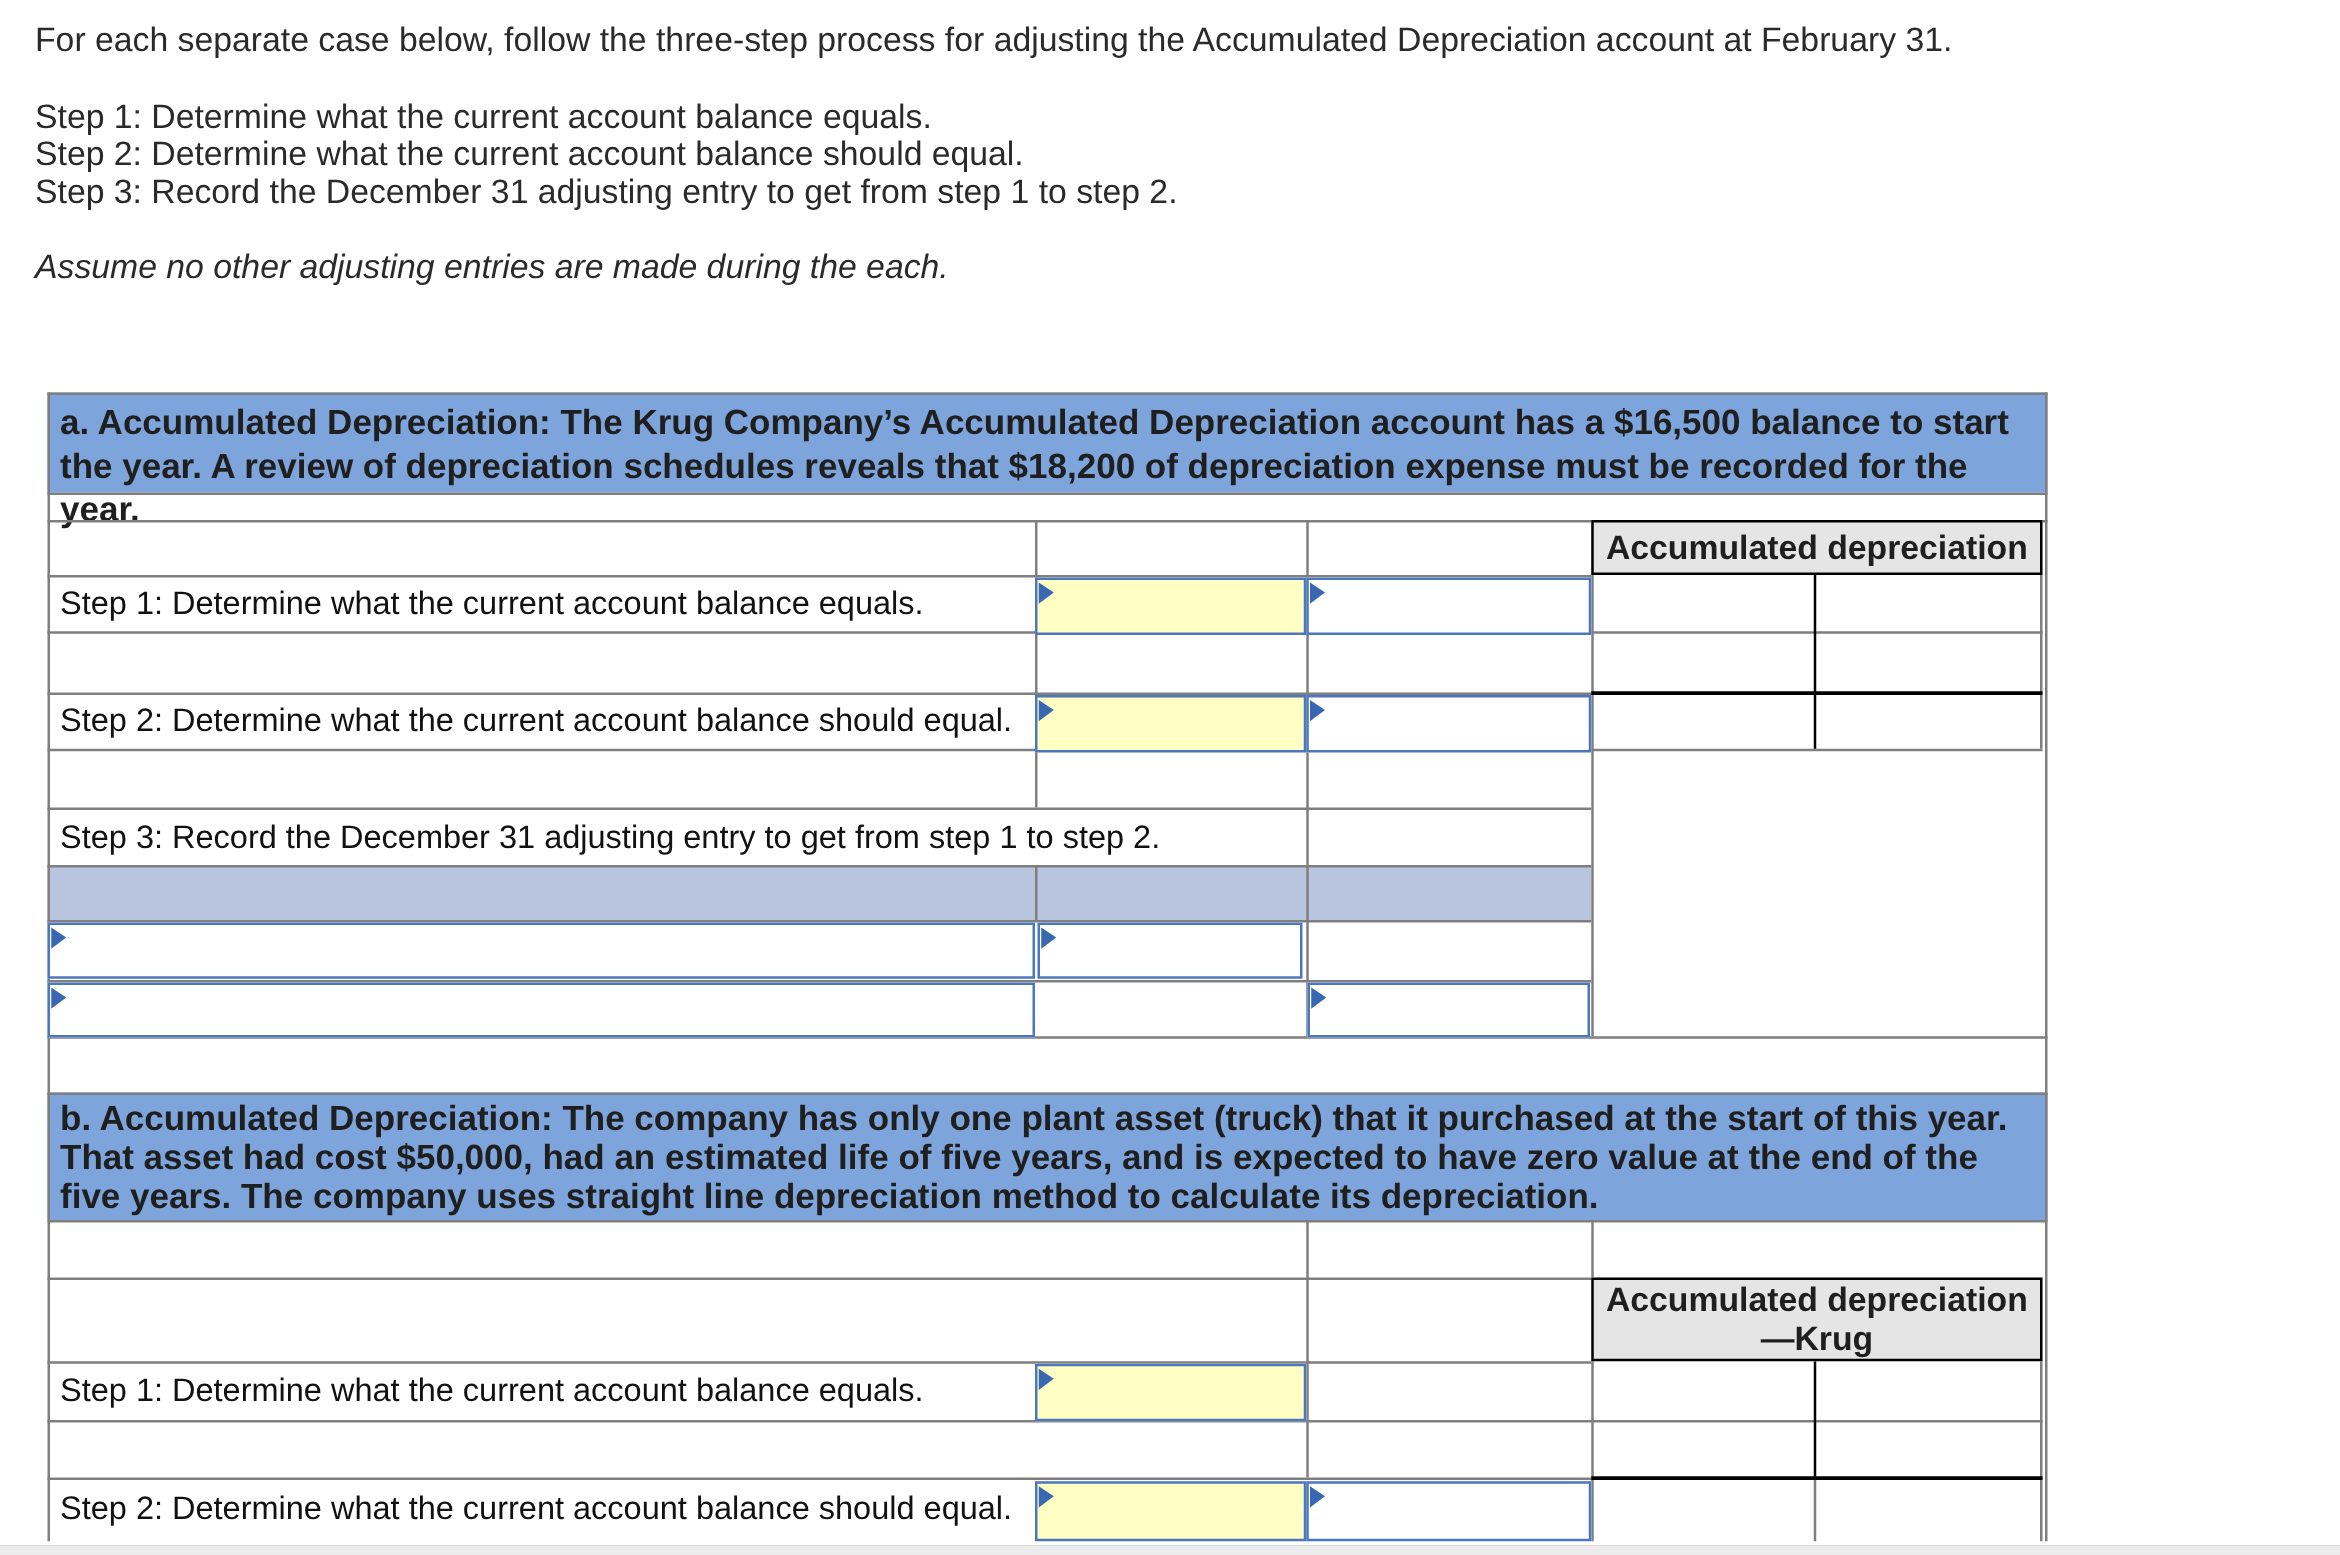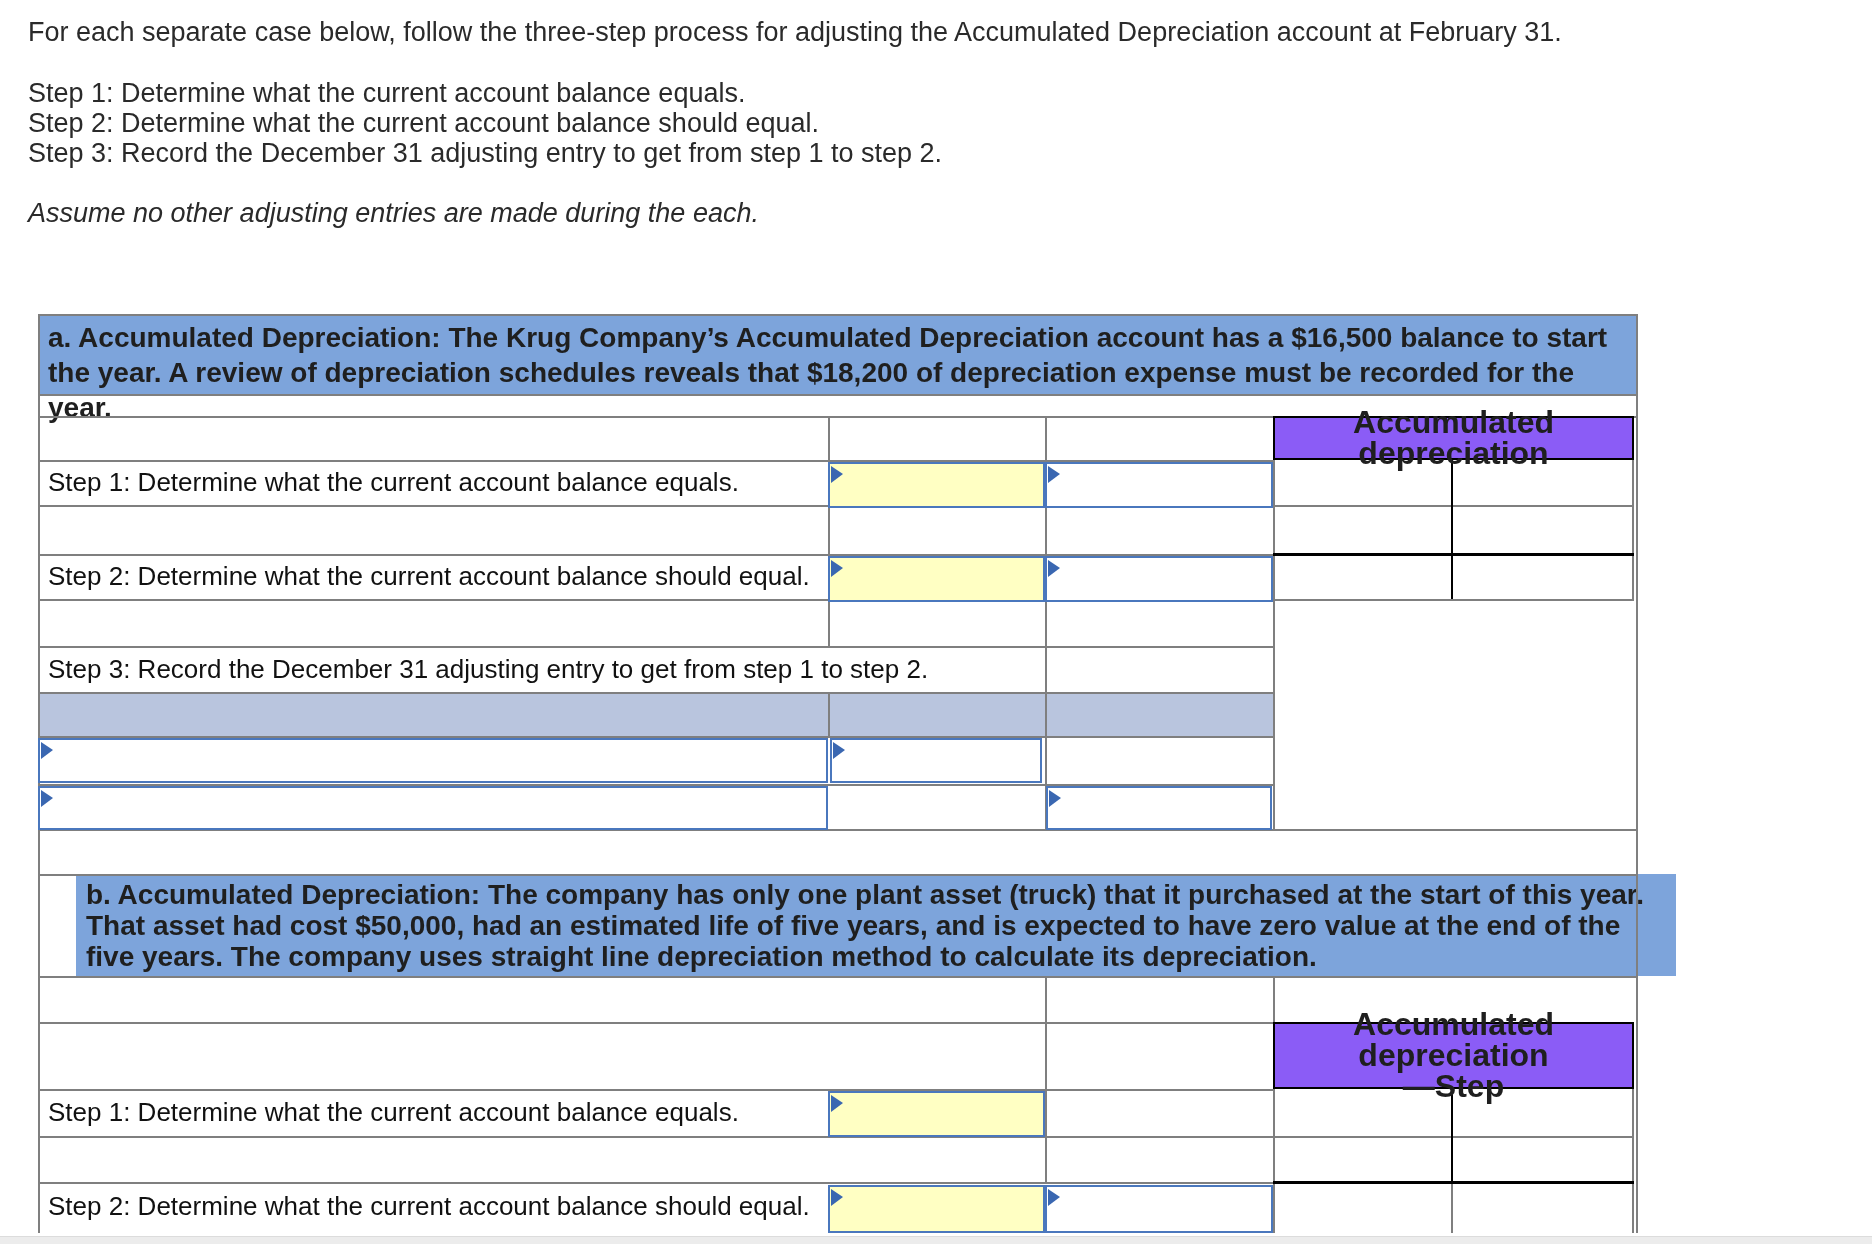--- a/index.html
+++ b/index.html
@@ -16,27 +16,27 @@
   .sheet { position:absolute; left:38px; top:314px; width:1600px; height:919px; }
 
   .hline { position:absolute; height:2px; background:#7f7f7f; z-index:2; }
   .vline { position:absolute; width:2px; background:#7f7f7f; z-index:2; }
   .hline.black { background:#000; height:3px; z-index:3; }
   .vline.black { background:#000; z-index:3; }
 
   .case-header { position:absolute; left:0; width:1600px; background:#7da4db; z-index:1;
                  font-weight:bold; font-size:28px; color:#1f1f1f; padding:6px 14px 0 10px; }
   .case-header.a { top:0; height:80px; line-height:35px; }
-  .case-header.b { top:560px; height:102px; line-height:31px; padding-top:5px;margin-left:38px; }
+  .case-header.b { top:560px; height:102px; line-height:31px; padding-top:5px; }
 
   .journal-hdr { position:absolute; left:0; top:378px; width:1235px; height:44px; background:#b9c5de; z-index:1; }
 
-  .t-title { position:absolute; left:1235px; width:361px; background:#8b5cf6; border:2px solid #000;
+  .t-title { position:absolute; left:1235px; width:361px; background:#e5e5e5; border:2px solid #000;
              z-index:4; display:flex; flex-direction:column; align-items:center; justify-content:center;
-             font-weight:bold; font-size:32px; color:#1f1f1f; line-height:31px; text-align:center; }
+             font-weight:bold; font-size:27px; color:#1f1f1f; line-height:31px; text-align:center; }
   .t-title.a { top:102px; height:44px; }
   .t-title.b { top:708px; height:67px; }
 
   .row-label { position:absolute; left:2px; z-index:2; display:flex; align-items:center;
                padding-left:8px; font-size:26px; color:#111; white-space:nowrap; }
 
   .cell-input { position:absolute; border:2px solid #4a77bd; background:#fff; z-index:5; }
   .cell-input.yellow { background:#ffffc3; }
   .cell-input::before { content:""; position:absolute; left:1px; top:2px; width:0; height:0;
                         border-top:8px solid transparent; border-bottom:9px solid transparent;
@@ -62,21 +62,21 @@
 
     <div class="case-header a">a. Accumulated Depreciation: The Krug Company’s Accumulated Depreciation account has a $16,500 balance to start the year. A review of depreciation schedules reveals that $18,200 of depreciation expense must be recorded for the year.</div>
     <div class="case-header b">b. Accumulated Depreciation: The company has only one plant asset (truck) that it purchased at the start of this year. That asset had cost $50,000, had an estimated life of five years, and is expected to have zero value at the end of the five years. The company uses straight line depreciation method to calculate its depreciation.</div>
     <div class="journal-hdr"></div>
 
     <div class="t-title a">
       <div>Accumulated depreciation</div>
     </div>
     <div class="t-title b">
       <div>Accumulated depreciation</div>
-      <div>—Step</div>
+      <div>—Krug</div>
     </div>
 
     <div class="hline" style="left:0;top:0;width:1600px;"></div>
     <div class="hline" style="left:0;top:80px;width:1600px;"></div>
     <div class="hline" style="left:0;top:102px;width:1600px;"></div>
     <div class="hline" style="left:0;top:146px;width:1235px;"></div>
     <div class="hline" style="left:0;top:191px;width:1596px;"></div>
     <div class="hline" style="left:0;top:240px;width:1235px;"></div>
     <div class="hline black" style="left:1235px;top:239px;width:361px;"></div>
     <div class="hline" style="left:0;top:285px;width:1596px;"></div>

